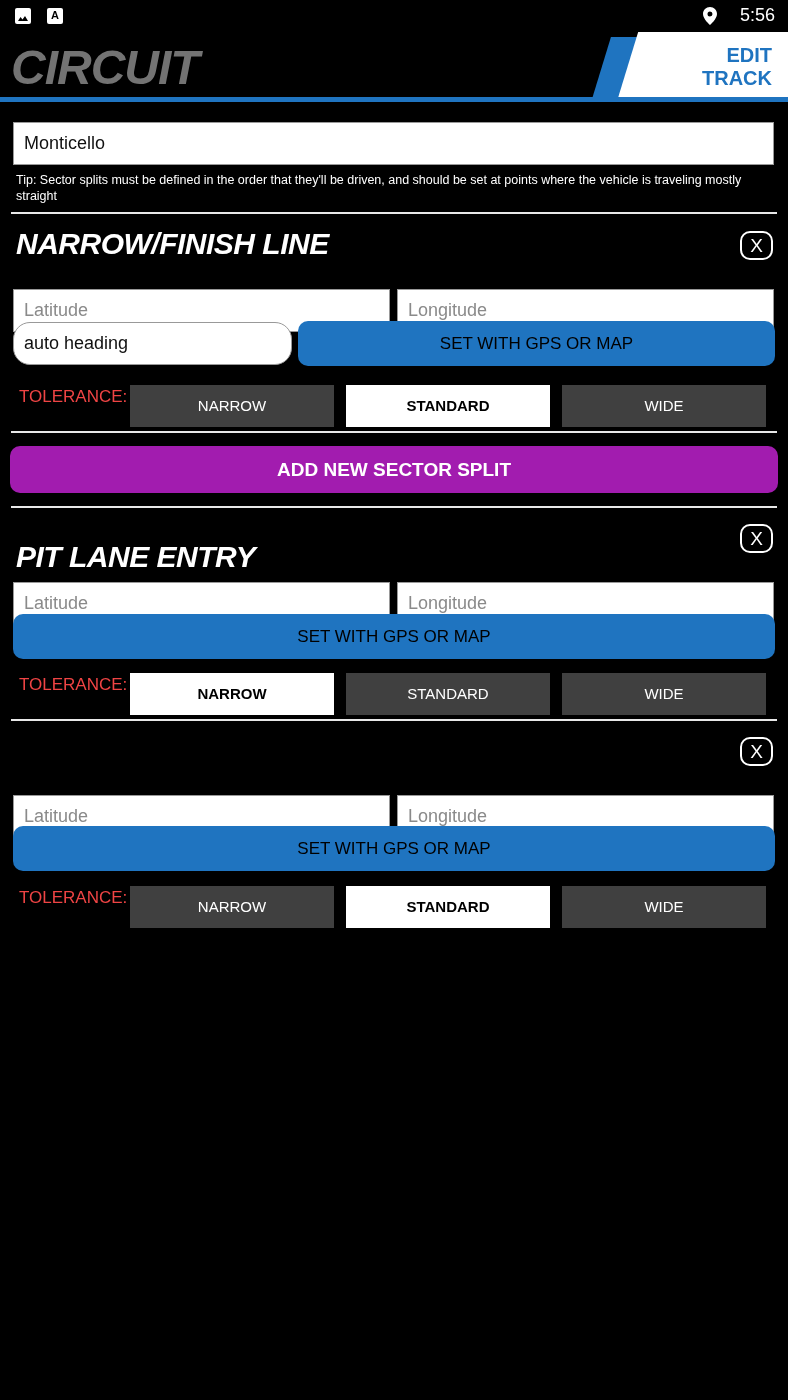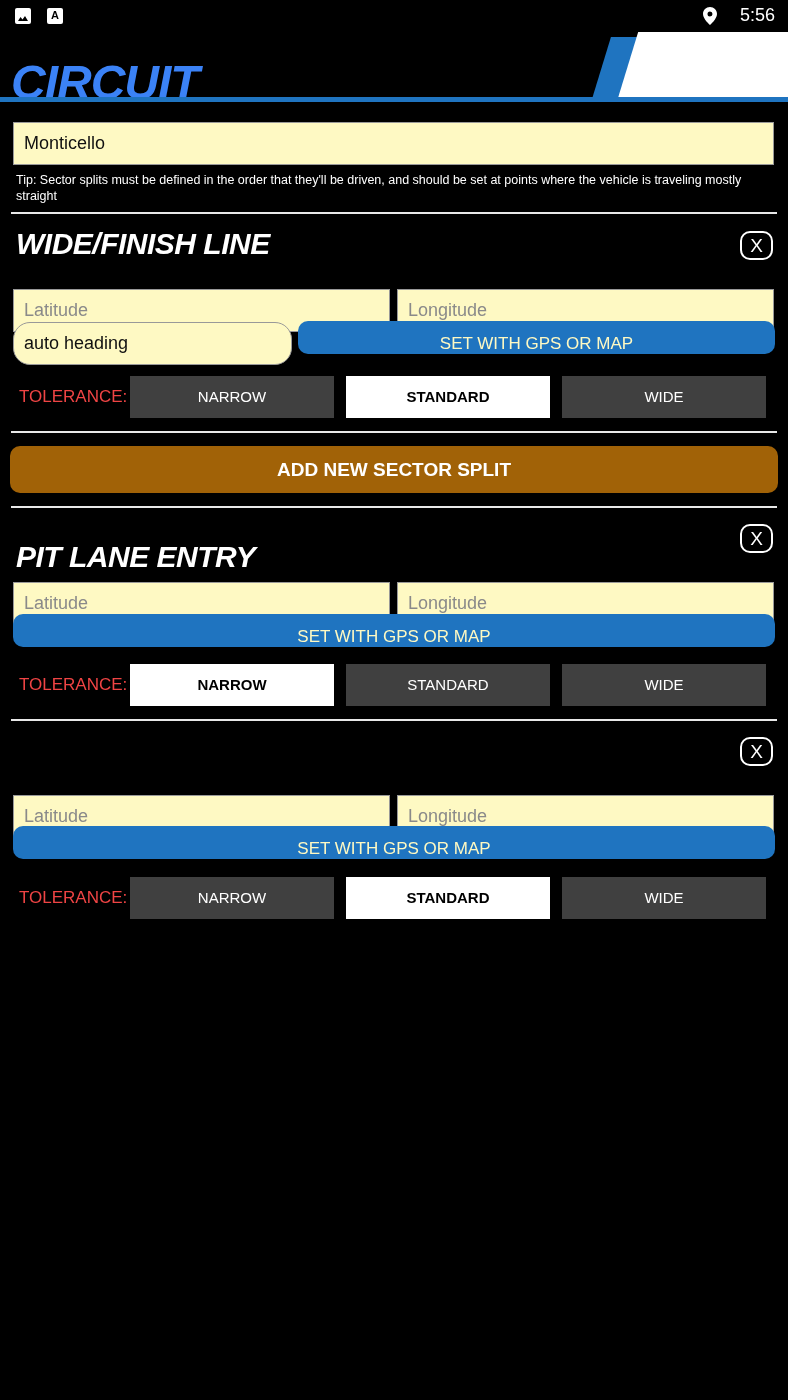--- a/index.html
+++ b/index.html
@@ -10,68 +10,72 @@
   .status-bar { position: absolute; left: 0; top: 0; width: 788px; height: 32px; }
   .sb-icon { position: absolute; top: 8px; width: 16px; height: 16px; background: #fff; border-radius: 2px; }
   .sb-icon.gallery { left: 15px; }
   .sb-icon.gallery::after { content: ""; position: absolute; left: 3px; bottom: 3px; width: 10px; height: 5px; background: #000; clip-path: polygon(0 100%, 25% 20%, 45% 70%, 70% 0, 100% 100%); }
   .sb-icon.font { left: 47px; color: #000; font-size: 11px; font-weight: bold; text-align: center; line-height: 15px; }
   .sb-pin { position: absolute; left: 703px; top: 7px; width: 14px; height: 18px; }
   .sb-time { position: absolute; left: 740px; top: 5px; font-size: 18px; color: #fff; }
 
   
   .header { position: absolute; left: 0; top: 32px; width: 788px; height: 70px; }
-  .app-title { position: absolute; left: 11px; top: 23px; font-size: 48px; font-weight: bold; font-style: italic; letter-spacing: -1px; color: #3b82f6; }
+  .app-title { position: absolute; left: 11px; top: 8px; font-size: 48px; font-weight: bold; font-style: italic; letter-spacing: -1px; color: #737373; }
   .edit-stripe { position: absolute; left: 592px; top: 5px; width: 38px; height: 62px; background: #1f74c0; transform: skewX(-17deg); transform-origin: bottom left; }
   .edit-track { position: absolute; left: 618px; top: 0; width: 180px; height: 66px; background: #fff; transform: skewX(-17deg); transform-origin: bottom left; }
   .edit-track-label { position: absolute; right: 16px; top: 12px; width: 120px; text-align: right; font-size: 20px; font-weight: bold; line-height: 23px; color: #1f74c0; }
   .header-line { position: absolute; left: 0; top: 65px; width: 788px; height: 5px; background: #1f74c0; }
 
   
-  .field { position: absolute; height: 43px; background: #fef9c3; border: 1px solid #999; color: #111; font-size: 18px; padding: 0 10px; line-height: 41px; white-space: nowrap; overflow: hidden; }
+  .field { position: absolute; height: 43px; background: #ffffff; border: 1px solid #999; color: #111; font-size: 18px; padding: 0 10px; line-height: 41px; white-space: nowrap; overflow: hidden; }
   .field.placeholder { color: #8a8a8a; margin-top: 20px; }
 
   .tip { position: absolute; left: 16px; top: 172px; width: 760px; font-size: 12.5px; line-height: 16px; color: #fff; }
 
   .divider { position: absolute; left: 11px; width: 766px; height: 2px; background: #e8e8e8; }
 
   .section-title { position: absolute; left: 16px; font-size: 30px; font-weight: bold; font-style: italic; color: #fff; letter-spacing: -0.5px; }
   .close-btn { position: absolute; left: 740px; width: 33px; height: 29px; border: 2px solid #fff; border-radius: 10px; color: #fff; font-size: 19px; text-align: center; line-height: 25px; }
 
-  .blue-btn { position: absolute; height: 33px; background: #1f74c0; border-radius: 10px; color: #fef9c3; font-size: 17px; text-align: center; line-height: 45px; }
-  .green-btn { position: absolute; left: 10px; top: 446px; width: 768px; height: 47px; background: #a16207; border-radius: 10px; color: #fff; font-size: 19px; font-weight: bold; text-align: center; line-height: 47px; }
+  .blue-btn { position: absolute; height: 45px; background: #1f74c0; border-radius: 10px; color: #000000; font-size: 17px; text-align: center; line-height: 45px; }
+  .green-btn { position: absolute; left: 10px; top: 446px; width: 768px; height: 47px; background: #a21caf; border-radius: 10px; color: #fff; font-size: 19px; font-weight: bold; text-align: center; line-height: 47px; }
 
   .tol-label { position: absolute; left: 19px; font-size: 17px; color: #ef4444; line-height: 42px; }
-  .tol-opt { position: absolute; width: 204px; height: 42px; background: #404040; color: #fff; font-size: 15px; text-align: center; line-height: 42px; }
+  .tol-opt { position: absolute; width: 204px; height: 42px; background: #404040; color: #fff; font-size: 15px; text-align: center; line-height: 42px; margin-top: 9px; }
   .tol-opt.active { background: #fff; color: #000; font-weight: bold; }
 </style>
 </head>
 <body>
 
 <div class="status-bar">
   <div class="sb-icon gallery"></div>
   <div class="sb-icon font">A</div>
   <svg class="sb-pin" viewBox="0 0 14 18">
     <path d="M7 0C3.1 0 0 3.1 0 7c0 5 7 11 7 11s7-6 7-11c0-3.9-3.1-7-7-7zm0 9.5A2.5 2.5 0 1 1 7 4.5a2.5 2.5 0 0 1 0 5z" fill="#fff"></path>
   </svg>
   <span class="sb-time">5:56</span>
 </div>
 
 <div class="header">
   <div class="app-title">CIRCUIT</div>
   <div class="edit-stripe"></div>
   <div class="edit-track"></div>
+  <div class="edit-track-label">
+    <div>EDIT</div>
+    <div>TRACK</div>
+  </div>
   <div class="header-line"></div>
 </div>
 
 <div class="field" style="left:13px; top:122px; width:761px;">Monticello</div>
 <div class="tip">Tip: Sector splits must be defined in the order that they'll be driven, and should be set at points where the vehicle is traveling mostly straight</div>
 <div class="divider" style="top:212px;"></div>
 
-<div class="section-title" style="top:227px;">WIDE/FINISH LINE</div>
+<div class="section-title" style="top:227px;">NARROW/FINISH LINE</div>
 <div class="close-btn" style="top:231px;">X</div>
 <div class="field placeholder" style="left:13px; top:269px; width:377px;">Latitude</div>
 <div class="field placeholder" style="left:397px; top:269px; width:377px;">Longitude</div>
 <div class="field" style="left:13px; top:322px; width:279px;border-radius:17px;">auto heading</div>
 <div class="blue-btn" style="left:298px; top:321px; width:477px;">SET WITH GPS OR MAP</div>
 <div class="tol-label" style="top:376px;">TOLERANCE:</div>
 <div class="tol-opt" style="left:130px; top:376px;">NARROW</div>
 <div class="tol-opt active" style="left:346px; top:376px;">STANDARD</div>
 <div class="tol-opt" style="left:562px; top:376px;">WIDE</div>
 <div class="divider" style="top:431px;"></div>

